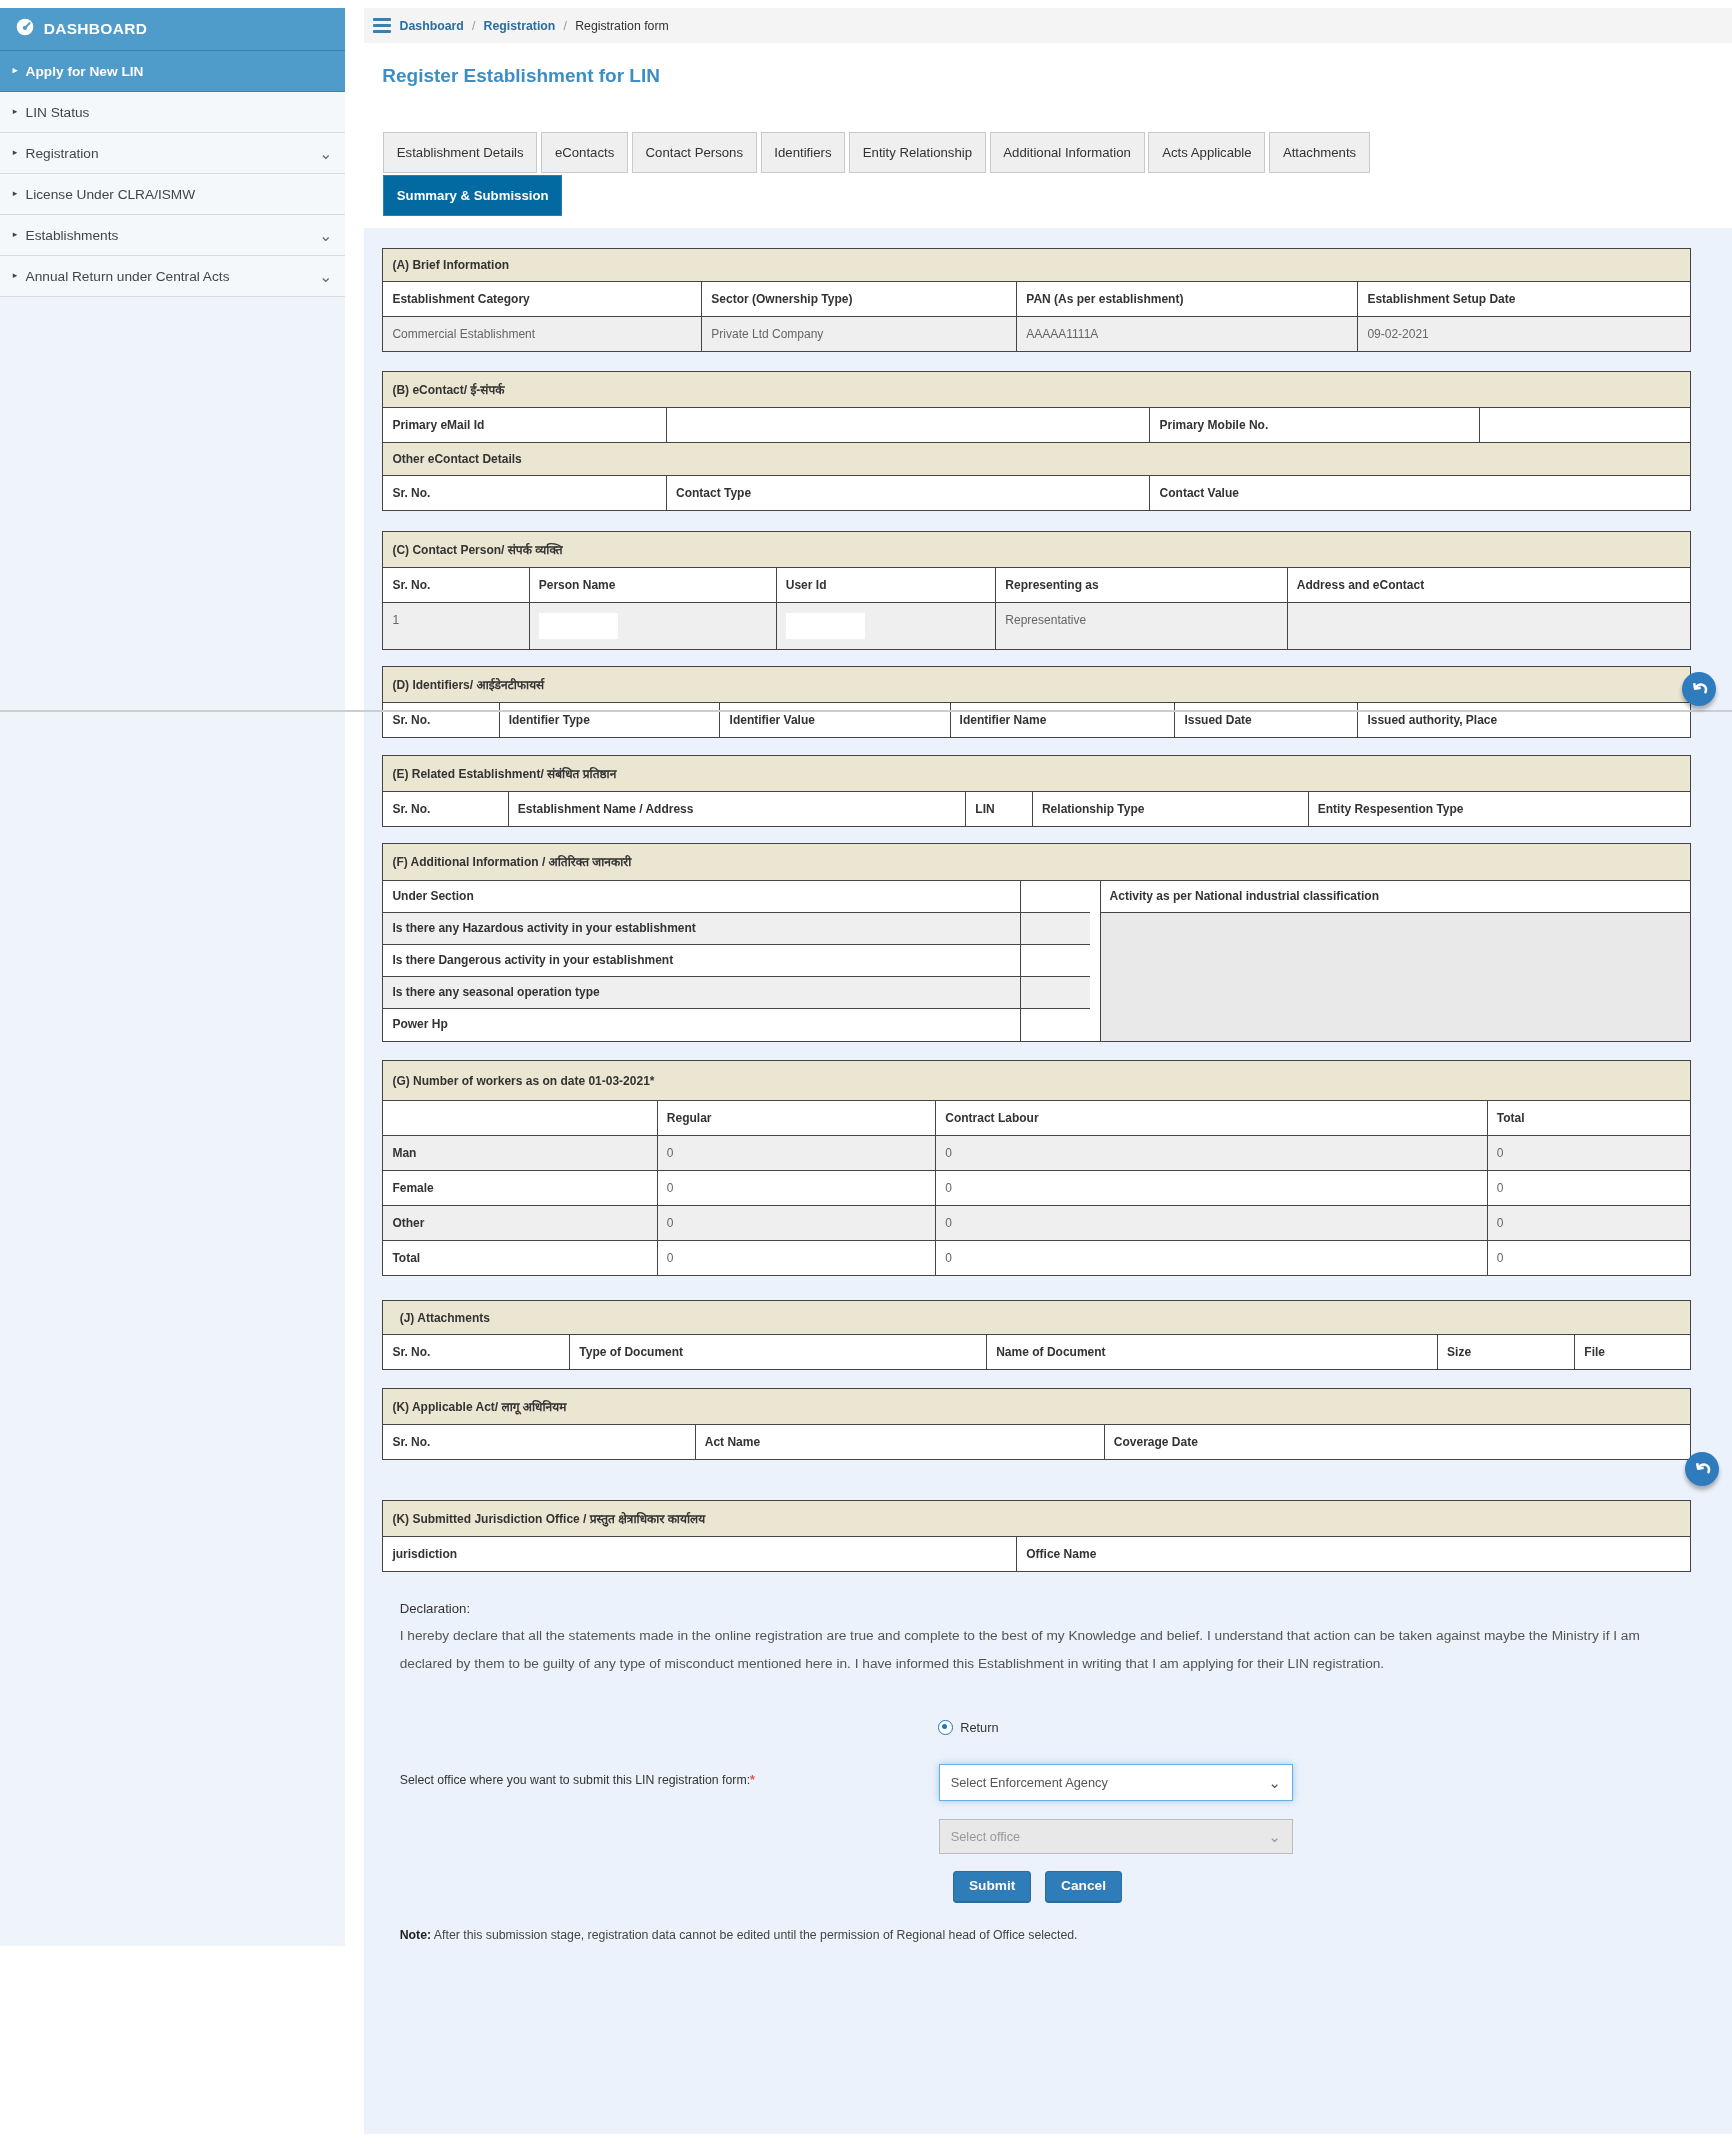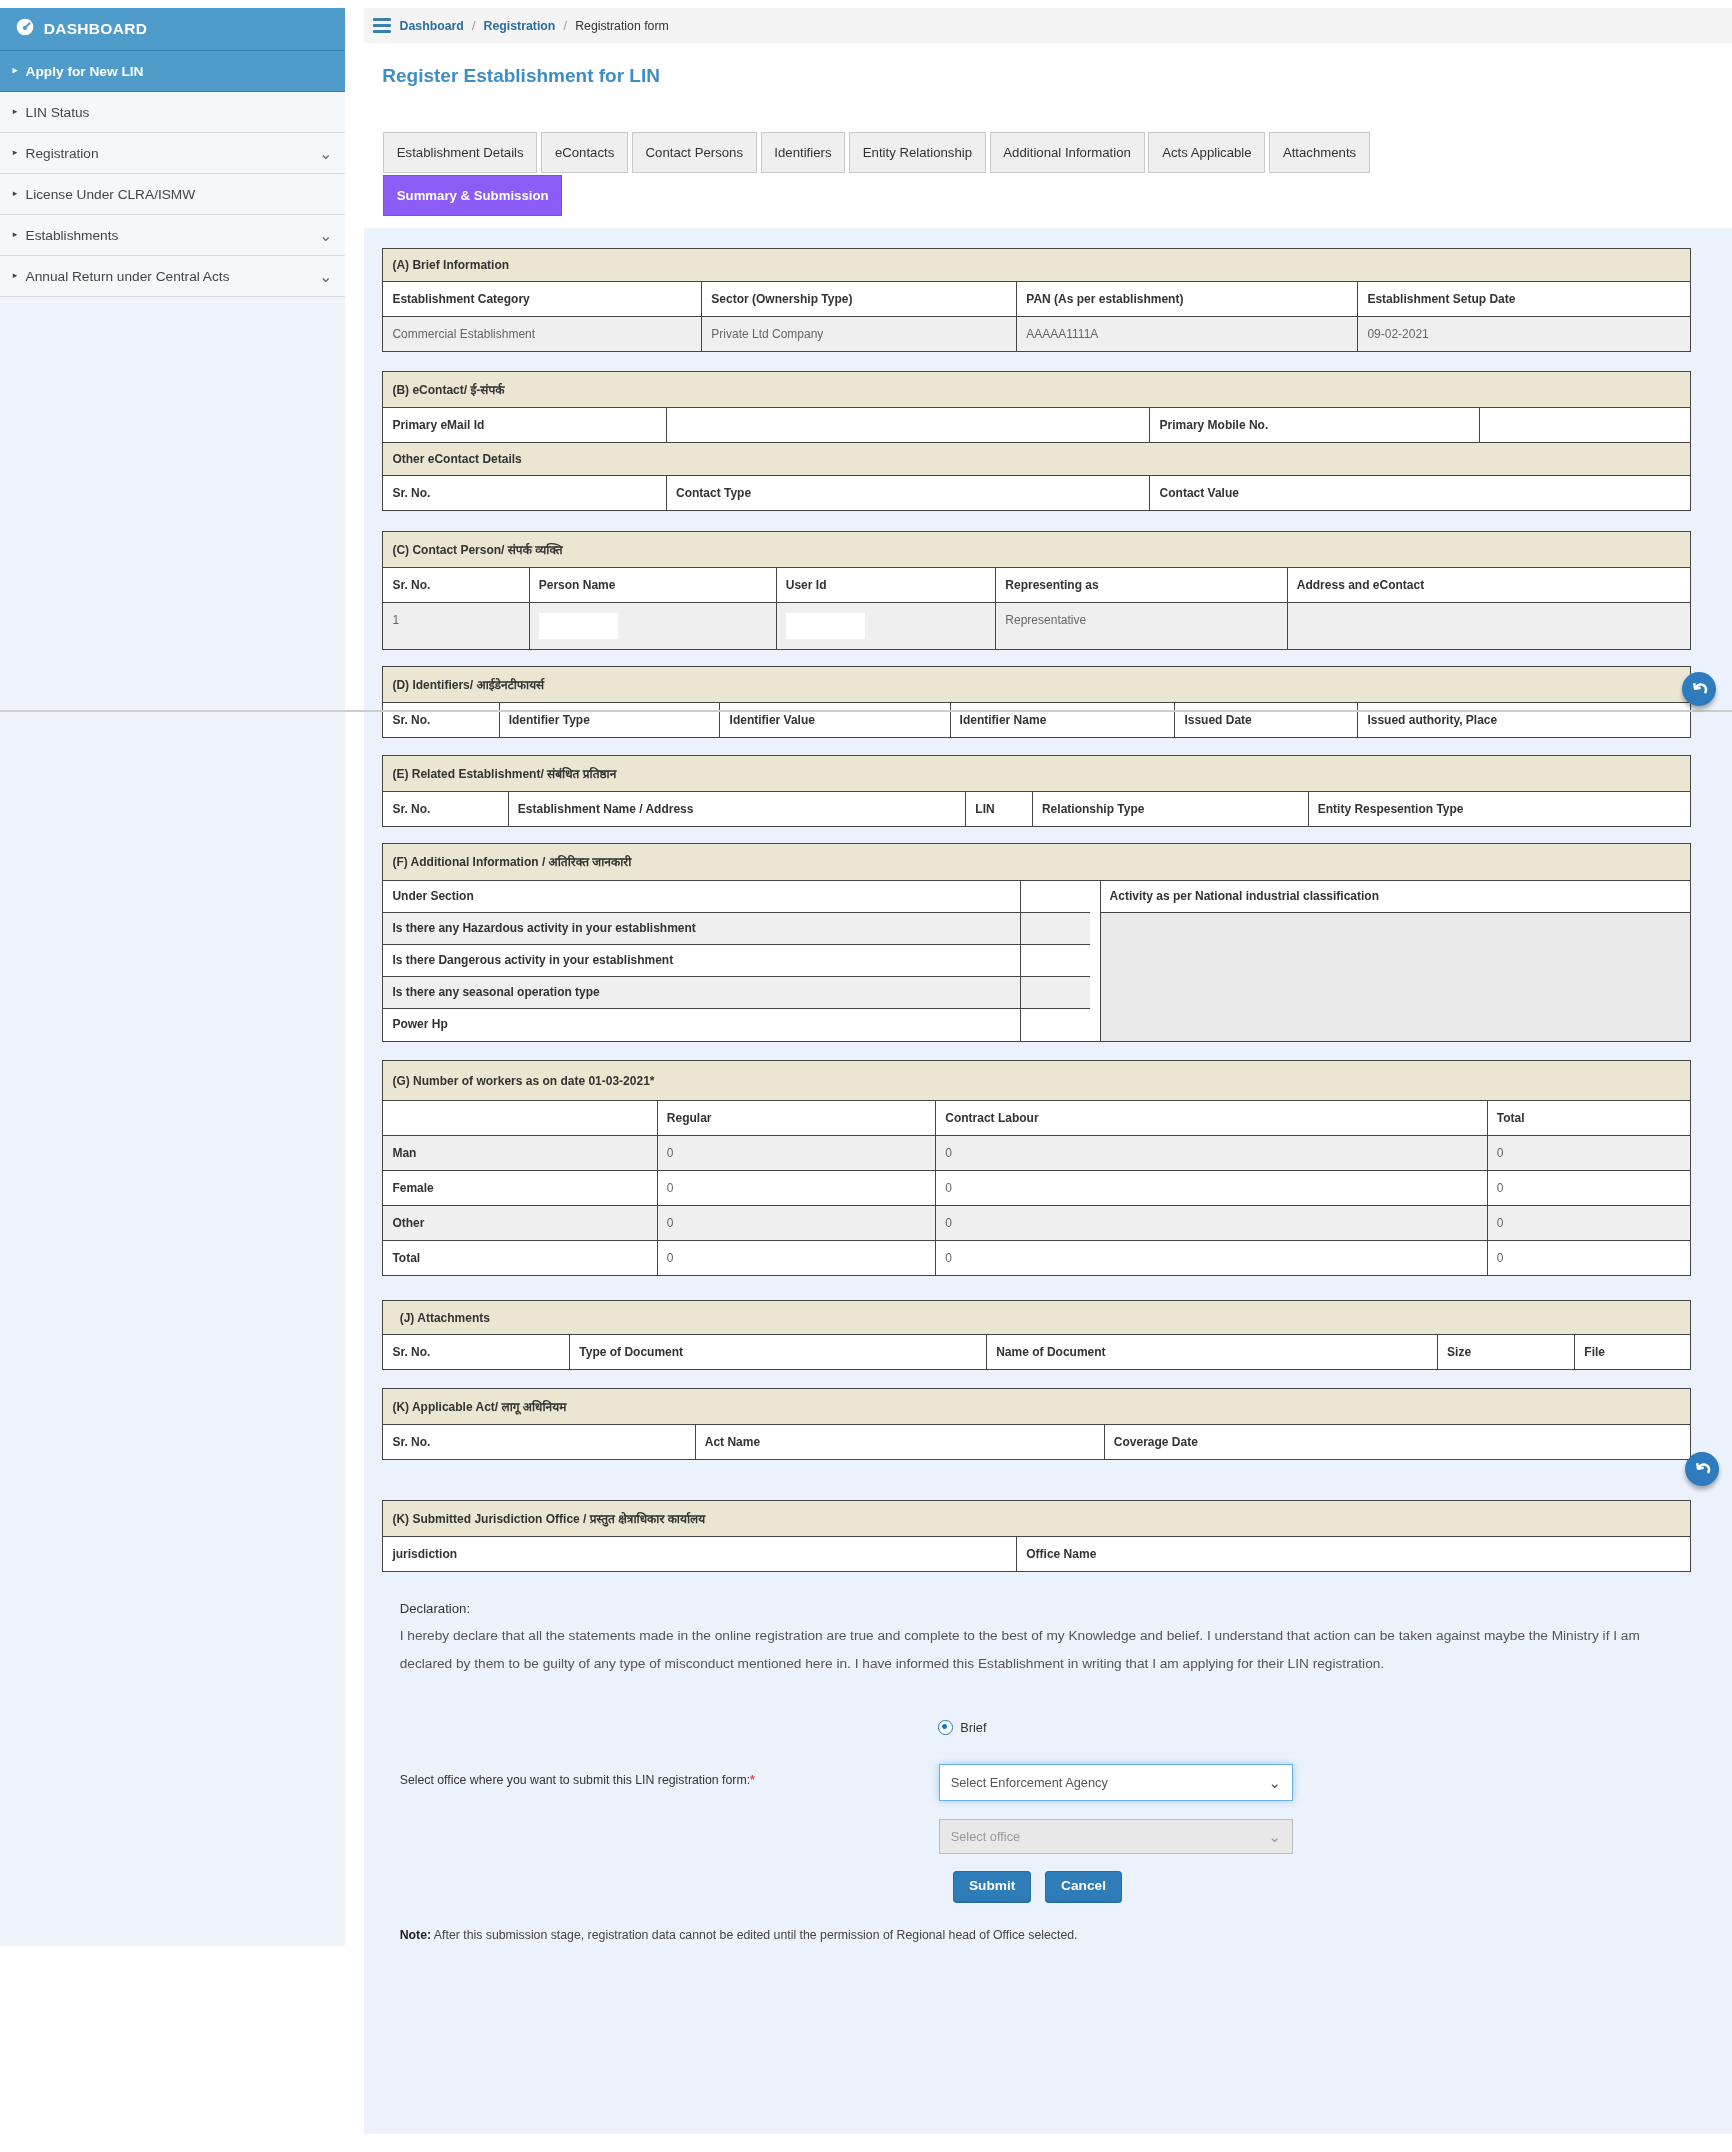--- a/index.html
+++ b/index.html
@@ -25,21 +25,21 @@
   .hamb i { display:block; height:3.2px; background:#3b7fae; border-radius:0.9px; }
   .crumb-link { color:#2a6d9e; font-weight:bold; cursor:pointer; }
   .crumb-sep { color:#999; }
   .crumb-cur { color:#333; }
   .page-title { position:absolute; left:18.3px; top:57px; font-size:19px; font-weight:bold; color:#3e8ec6; }
 
   .tabs { position:absolute; left:19px; top:124px; width:1309px; }
   .tabrow { display:flex; gap:3.7px; }
   .tab { height:41px; line-height:39px; padding:0 12.8px; background:#efefef; border:0.9px solid #c9c9c9;
          font-size:13.2px; color:#333; white-space:nowrap; cursor:pointer; }
-  .tab.active { background:#8b5cf6; border-color:#2f7cb5; color:#fff; font-weight:bold; margin-top:1.8px; }
+  .tab.active { background:#0369a1; border-color:#2f7cb5; color:#fff; font-weight:bold; margin-top:1.8px; }
 
   
   .panel { position:absolute; left:0; top:220px; width:1369px; height:1906px; background:#ecf2fb; }
   .content { position:relative; margin:4.6px 41px 0 18.3px; width:1309px; }
 
   .box { border:0.9px solid #454545; background:#fff; }
   .sec-head { background:#ebe6d2; border-bottom:0.9px solid #454545; padding:9.1px 9.1px; font-size:12px; font-weight:bold; color:#333; }
   .trow { display:flex; border-bottom:0.9px solid #454545; background:#fff; }
   .trow:last-child { border-bottom:none; }
   .cell { padding:10px 9.1px; font-size:12px; border-right:0.9px solid #454545; overflow:hidden; }
@@ -369,21 +369,21 @@
 
         <div class="decl">
           <div class="decl-h">Declaration:</div>
           <div class="decl-p">I hereby declare that all the statements made in the online registration are true and complete to the best of my Knowledge and belief. I understand that action can be taken against maybe the Ministry if I am declared by them to be guilty of any type of misconduct mentioned here in. I have informed this Establishment in writing that I am applying for their LIN registration.</div>
         </div>
 
         <div class="agree-row">
           <span class="radio">
               <i></i>
             </span>
-          <span class="agree-label">Brief</span>
+          <span class="agree-label">Return</span>
         </div>
 
         <div class="office-row">
           <div class="office-label">
             <span>Select office where you want to submit this LIN registration form:</span><span class="req">*</span>
           </div>
           <div class="select-stack">
             <div class="sel">
               <span>Select Enforcement Agency</span>
               <span class="chevd">⌄</span>

